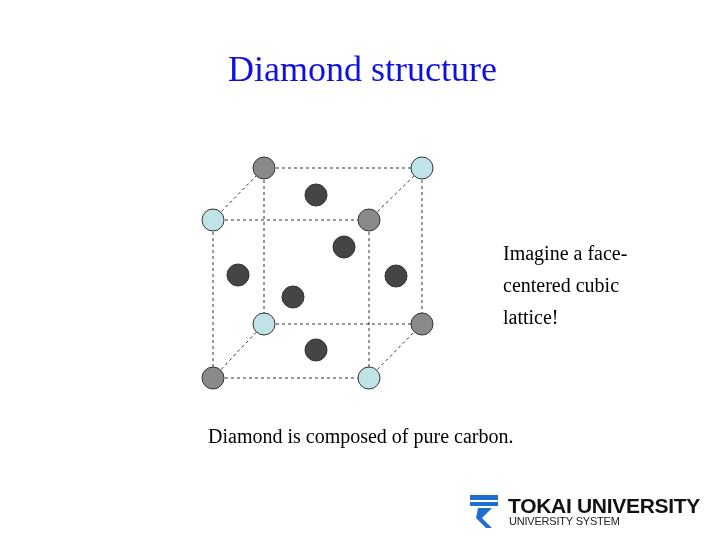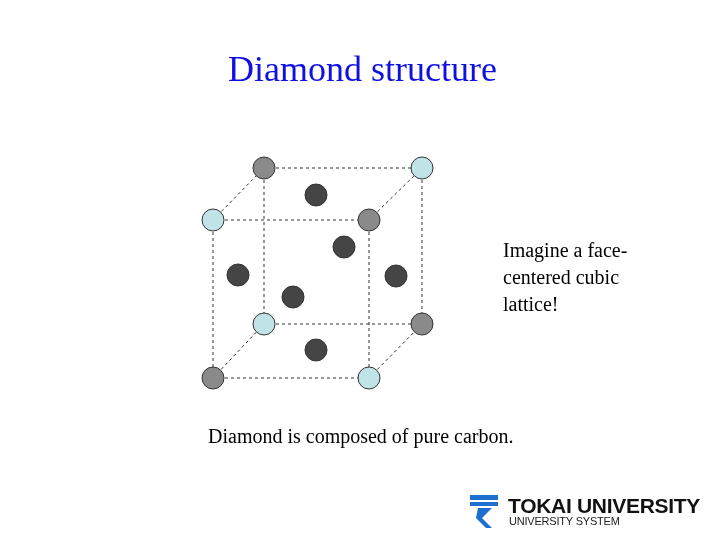--- a/index.html
+++ b/index.html
@@ -1,18 +1,18 @@
 <!DOCTYPE html>
 <html><head>
 <meta charset="utf-8">
 <style>
   html, body { margin:0; padding:0; }
   body { width:720px; height:540px; background:#ffffff; position:relative; overflow:hidden; font-family:"Liberation Serif", serif; }
   .title { position:absolute; left:0; top:48px; width:725px; text-align:center; font-size:36px; color:#1010e0; }
-  .note { position:absolute; left:503px; top:237px; width:160px; font-size:20px; line-height:27px; color:#000; }
+  .note { position:absolute; left:503px; top:237px; width:160px; font-size:20px; line-height:32px; color:#000; }
   .caption { position:absolute; left:208px; top:425px; font-size:20px; color:#000;text-align:center; }
   svg.cube { position:absolute; left:0; top:0; }
   .logo { position:absolute; left:468px; top:494px; width:235px; height:36px; }
   .logo-text1 { position:absolute; left:40px; top:0px; font-family:"Liberation Sans", sans-serif; font-weight:bold; font-size:21px; color:#111; letter-spacing:-0.3px; }
   .logo-text2 { position:absolute; left:41px; top:21px; font-family:"Liberation Sans", sans-serif; font-size:11px; color:#222; letter-spacing:-0.2px; }
 </style>
 </head>
 <body>
 
 <div class="title">Diamond structure</div>

